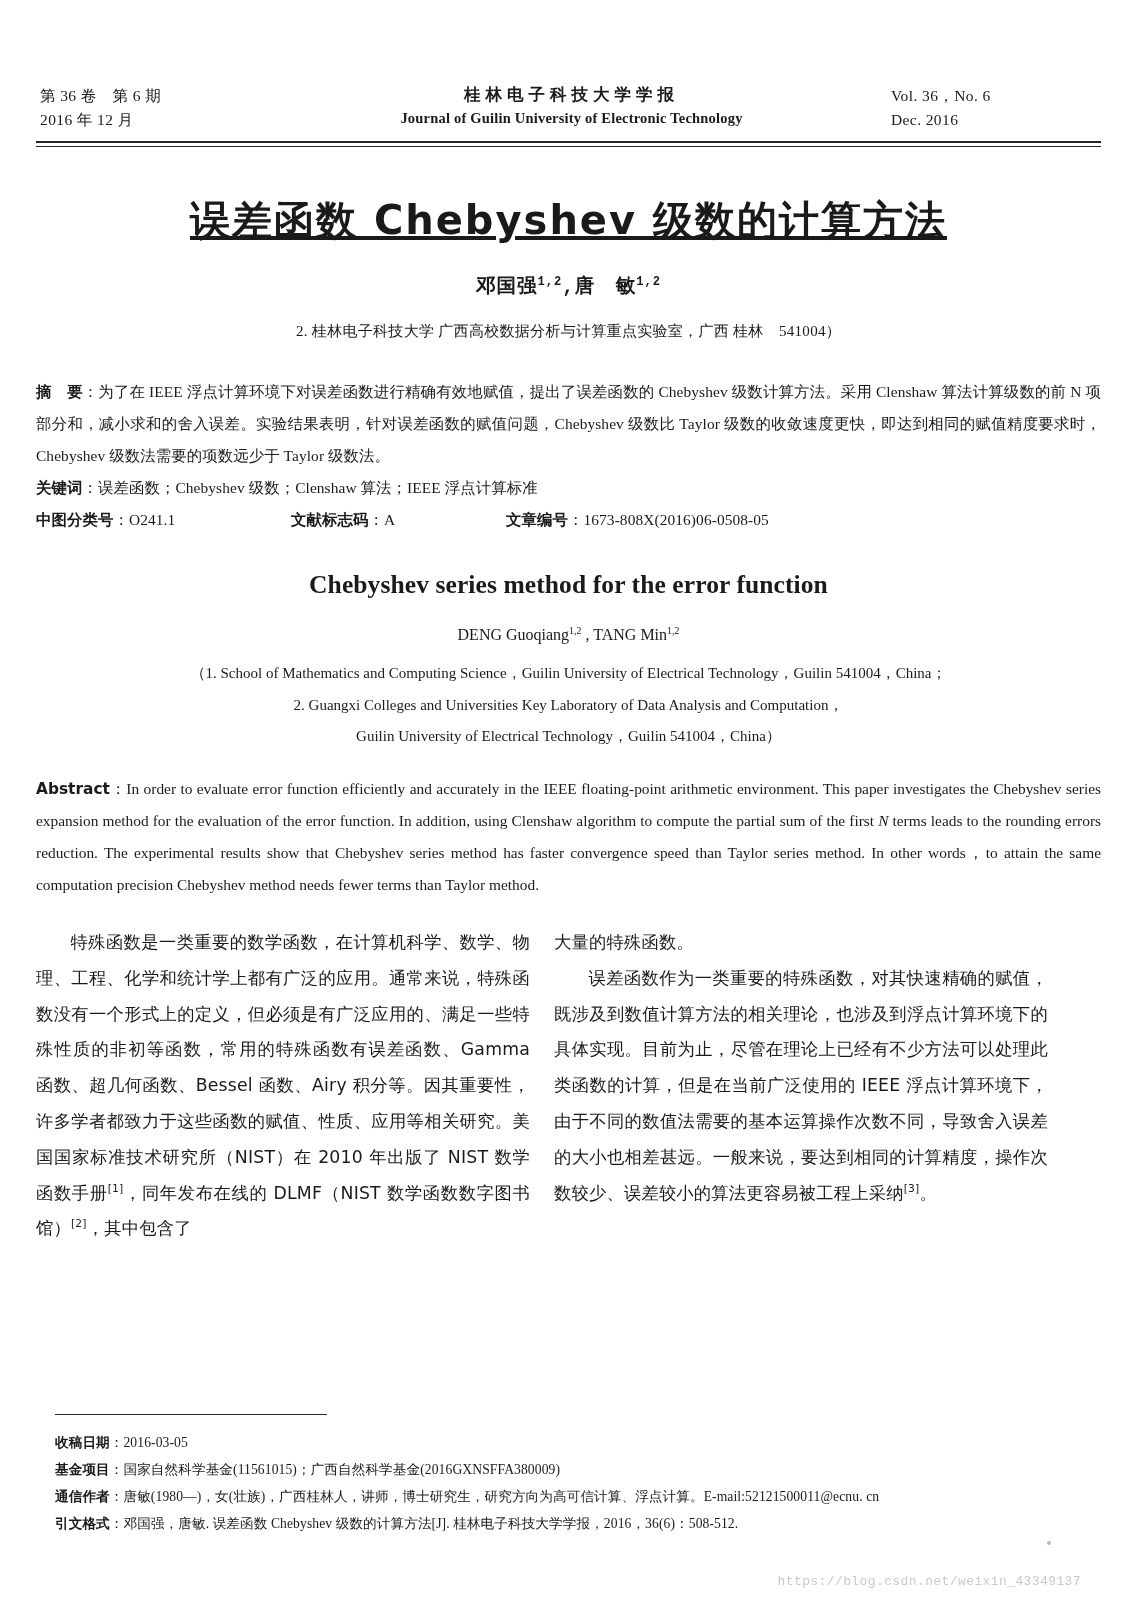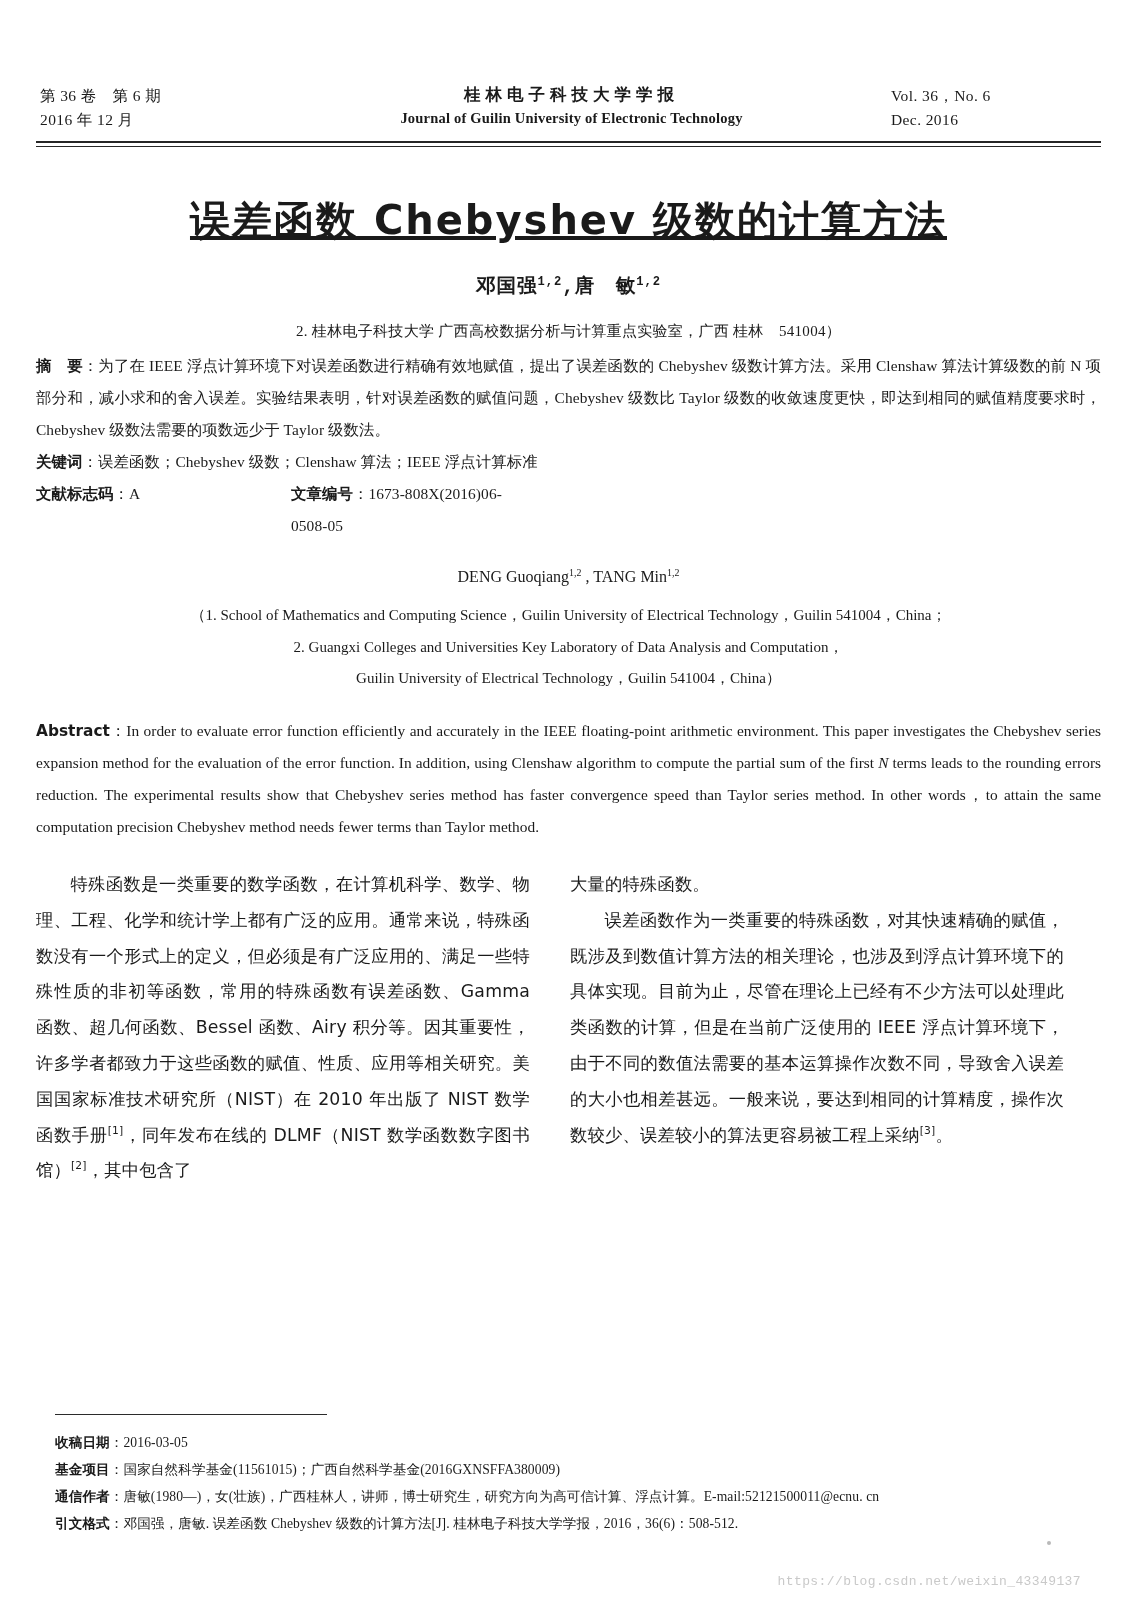--- a/index.html
+++ b/index.html
@@ -81,21 +81,21 @@
     font-size: 15px;
     line-height: 1.95;
     margin-top: 18px;
     letter-spacing: .3px;
   }
 
   
   .abs-cn {
     font-size: 15.4px;
     line-height: 2.08;
-    margin-top: 4px;
+    margin-top: 30px;
     text-align: justify;
     letter-spacing: .1px;
   }
   .lbl {
     font-family: "DejaVu Sans", sans-serif;
     font-weight: bold;
   }
   .kw-cn {
     font-size: 15.4px;
     line-height: 2.08;
@@ -139,21 +139,21 @@
     font-size: 15.4px;
     line-height: 2.08;
   }
   sup { font-size: .62em; vertical-align: super; line-height: 0; }
   .ital { font-style: italic; }
 
   
   .body-cols {
     display: flex;
     margin-top: 24px;
-    gap: 40px;
+    gap: 24px;
   }
   .col {
     width: 494px;
     font-family: "DejaVu Sans", sans-serif;
     font-size: 17.3px;
     line-height: 2.07;
     text-align: justify;
     text-justify: inter-character;
     letter-spacing: .2px;
   }
@@ -227,24 +227,26 @@
 
   <div class="abs-cn">
     <span class="lbl">摘　要</span><span>：为了在 IEEE 浮点计算环境下对误差函数进行精确有效地赋值，提出了误差函数的 Chebyshev 级数计算方法。采用 Clenshaw 算法计算级数的前 N 项部分和，减小求和的舍入误差。实验结果表明，针对误差函数的赋值问题，Chebyshev 级数比 Taylor 级数的收敛速度更快，即达到相同的赋值精度要求时，Chebyshev 级数法需要的项数远少于 Taylor 级数法。</span>
   </div>
 
   <div class="kw-cn">
     <span class="lbl">关键词</span><span>：误差函数；Chebyshev 级数；Clenshaw 算法；IEEE 浮点计算标准</span>
   </div>
 
   <div class="clsrow">
+    <span><span class="lbl">中图分类号</span><span>：O241.1</span></span>
     <span><span class="lbl">文献标志码</span><span>：A</span></span>
     <span><span class="lbl">文章编号</span><span>：1673-808X(2016)06-0508-05</span></span>
   </div>
 
+  <div class="title-en">Chebyshev series method for the error function</div>
 
   <div class="authors-en">
     <span>DENG Guoqiang</span><sup>1,2</sup><span> , </span><span>TANG Min</span><sup>1,2</sup>
   </div>
 
   <div class="affil-en">
     <div>（1. School of Mathematics and Computing Science，Guilin University of Electrical Technology，Guilin 541004，China；</div>
     <div>2. Guangxi Colleges and Universities Key Laboratory of Data Analysis and Computation，</div>
     <div>Guilin University of Electrical Technology，Guilin 541004，China）</div>
   </div>

